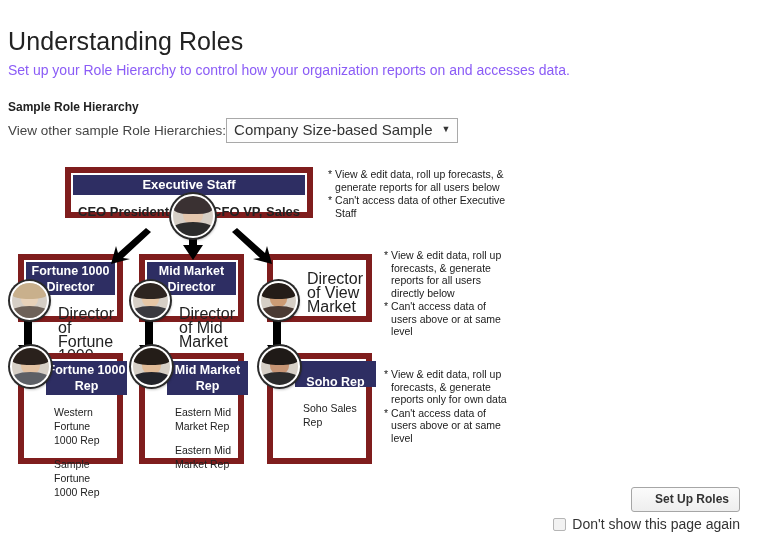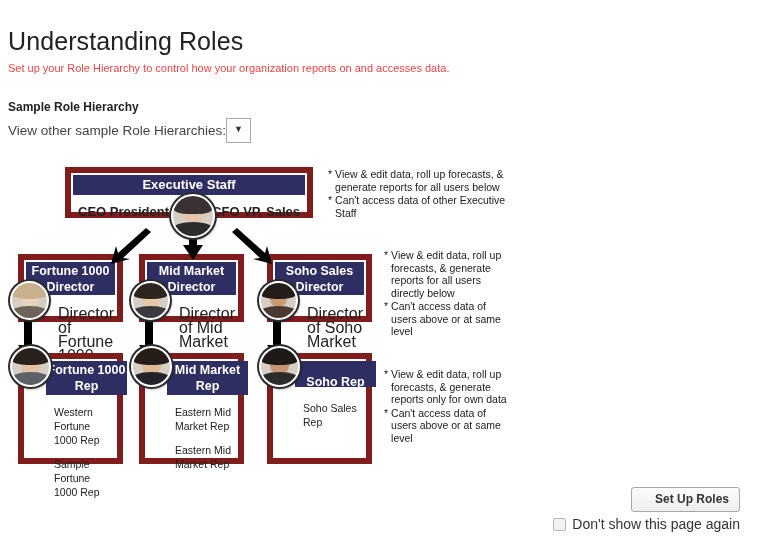--- a/index.html
+++ b/index.html
@@ -23,22 +23,22 @@
     top: 10px;
     font-size: 25px;
     font-weight: normal;
     color: #222222;
     letter-spacing: 0.1px;
   }
   #page-subtitle {
     position: absolute;
     left: 8px;
     top: 62px;
-    font-size: 11px;
-    color: #ef4444;
+    font-size: 14px;
+    color: #8b5cf6;
   }
   #section-label {
     position: absolute;
     left: 8px;
     top: 100px;
     font-size: 12px;
     font-weight: bold;
     color: #222222;
   }
   #selector-row {
@@ -258,20 +258,21 @@
 </head>
 <body>
 
 <h1 id="page-title">Understanding Roles</h1>
 <div id="page-subtitle">Set up your Role Hierarchy to control how your organization reports on and accesses data.</div>
 <div id="section-label">Sample Role Hierarchy</div>
 
 <div id="selector-row">
   <span id="selector-label">View other sample Role Hierarchies:</span>
   <div class="fake-select">
+    <span>Company Size-based Sample</span>
     <span class="caret">▼</span>
   </div>
 </div>
 
 <div id="diagram">
 
   <div class="node" id="node-exec">
     <div class="node-head">Executive Staff</div>
     <div class="node-body">
       <span>CEO</span>
@@ -308,24 +309,23 @@
 
   <div class="node node-dir" id="node-dir-mid">
     <div class="node-head">Mid Market Director</div>
     <div class="node-body">
       <div>Director</div>
       <div>of Mid Market</div>
     </div>
   </div>
 
   <div class="node node-dir" id="node-dir-soho">
-    <div class="node-head">Soho Sales Director</div>
     <div class="node-body">
       <div>Director</div>
-      <div>of Soho Market</div>
+      <div>of View Market</div>
     </div>
   </div>
 
   <div class="avatar" style="left:10px; top:131px; width:35px; height:35px;">
     <div class="face" style="background:#e8d2b9"></div>
     <div class="hair" style="background:#c9b08c"></div>
     <div class="body" style="background:#6e6259"></div>
   </div>
   <div class="avatar" style="left:131px; top:131px; width:35px; height:35px;">
     <div class="face" style="background:#e6c7a6"></div>

